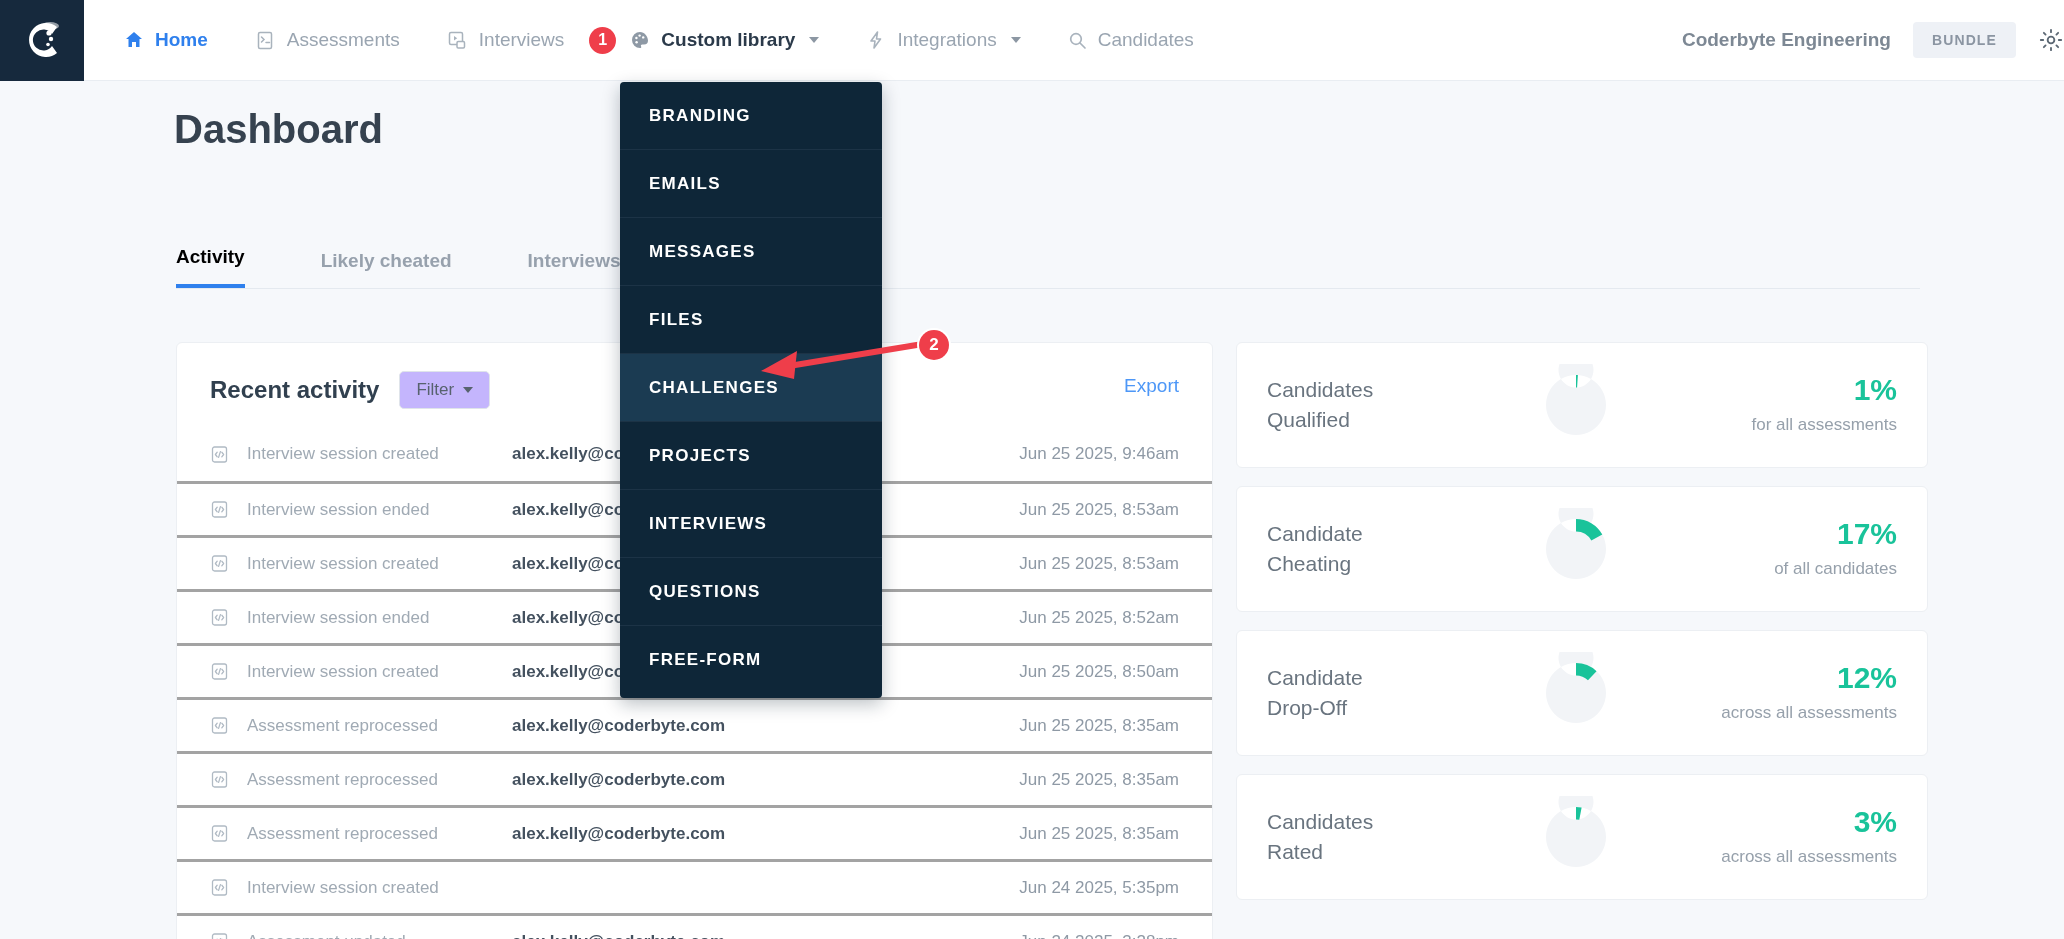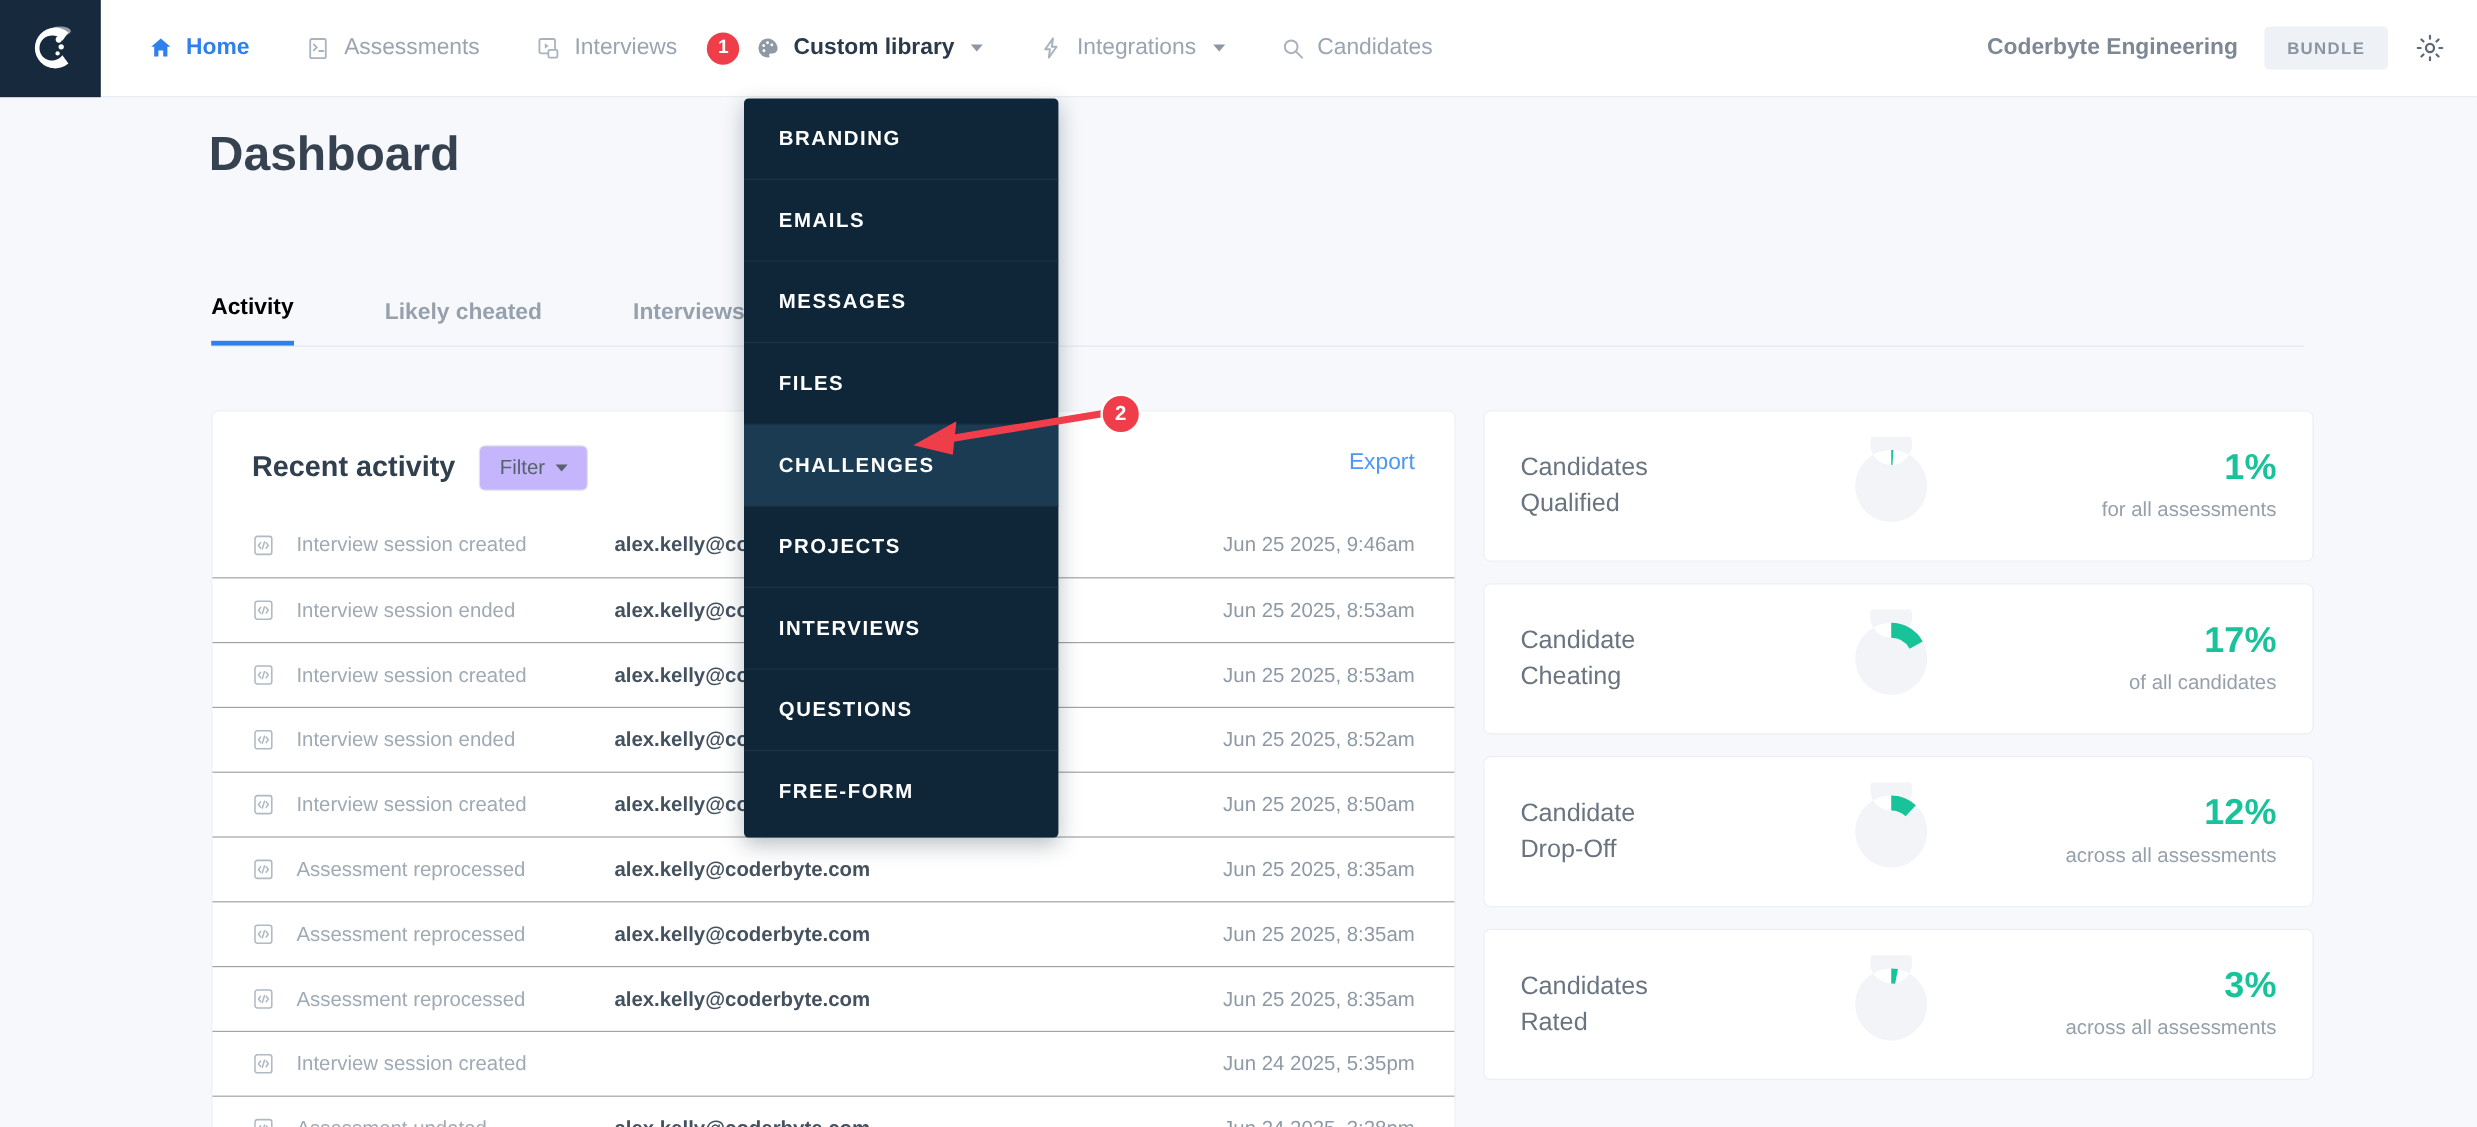--- a/index.html
+++ b/index.html
@@ -51,21 +51,20 @@
     width: 27px; height: 27px; border-radius: 50%;
     background: #ef3e4a; color: #fff;
     font-size: 16px; font-weight: 700;
     display: flex; align-items: center; justify-content: center;
     margin-right: 14px; margin-left: -22px;
   }
   .topbar-right {
     margin-left: auto;
     display: flex; align-items: center;
     gap: 22px;
-    padding-right: 26px;
   }
   .org-name { font-size: 19px; font-weight: 700; color: #7d8894; white-space: nowrap;}
   .bundle-chip {
     background: #eef1f6; color: #8b95a2;
     font-size: 14px; font-weight: 600; letter-spacing: .08em;
     padding: 10px 19px; border-radius: 4px;
   }
   .gear { color: #5c6874; cursor: pointer; display:flex; }
 
   
@@ -114,21 +113,21 @@
   }
   .export-link {
     position: absolute; right: 33px; top: 32px;
     color: #4d97f7; font-size: 19px; cursor: pointer;
   }
   .rows { margin-top: 18px; }
   .row {
     display: flex; align-items: center;
     height: 54px;
     padding: 0 33px;
-    border-top: 1px solid #a3a3a3;
+    border-top: 3px solid #a3a3a3;
     font-size: 17px;
   }
   .row:first-child { border-top: none; }
   .row-icon { width: 26px; flex: 0 0 26px; color: #a9b3bd; display:flex; }
   .row-type { flex: 0 0 276px; color: #a0aab4; padding-left: 11px; }
   .row-user { flex: 0 0 430px; color: #44515f; font-weight: 600; }
   .row-time { margin-left: auto; color: #8e99a5; }
 
   
   .stats { position: absolute; left: 1220px; top: 261px; width: 692px; }

